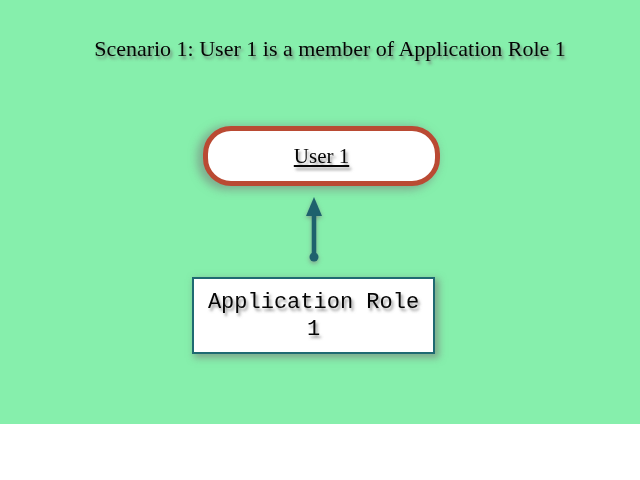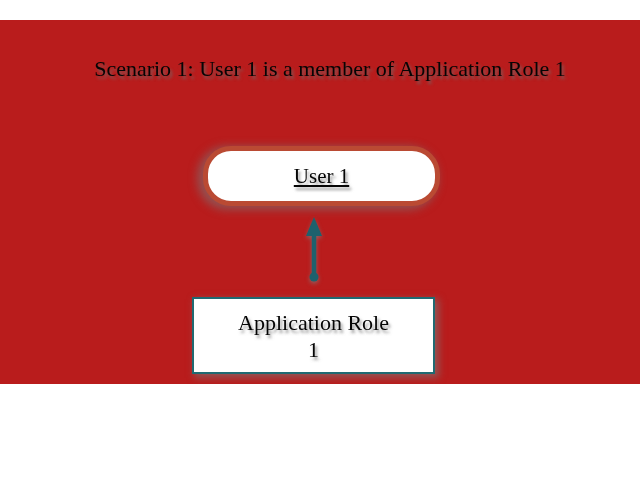--- a/index.html
+++ b/index.html
@@ -3,26 +3,25 @@
 <meta charset="utf-8">
 <style>
   html, body {
     margin: 0;
     padding: 0;
     background: #ffffff;
   }
   .canvas {
     position: relative;
     width: 640px;
-    height: 364px;
-    background: #b91c1c;
+    height: 424px;
+    background: #86efac;
     overflow: hidden;
     font-family: "Liberation Serif", "DejaVu Serif", serif;
     color: #000000;
-    margin-top: 20px;
   }
   .slide-title {
     position: absolute;
     top: 36px;
     left: 20px;
     width: 620px;
     text-align: center;
     font-size: 22px;
     line-height: 26px;
     color: #050505;
@@ -65,20 +64,21 @@
     width: 243px;
     height: 77px;
     box-sizing: border-box;
     background: #ffffff;
     border: 2px solid #1f6a72;
     box-shadow: 3px 3px 7px 1px rgba(120,120,120,0.6);
     display: flex;
     flex-direction: column;
     align-items: center;
     justify-content: center;
+    font-family: Liberation Mono, monospace;
   }
   .role-node-line {
     font-size: 22px;
     line-height: 27px;
     color: #050505;
     text-align: center;
     text-shadow: 2px 3px 3px rgba(110,110,110,0.7);
   }
 </style>
 </head>

